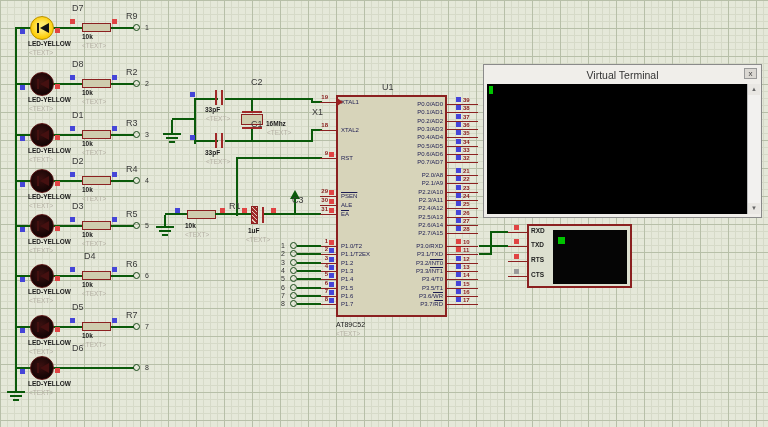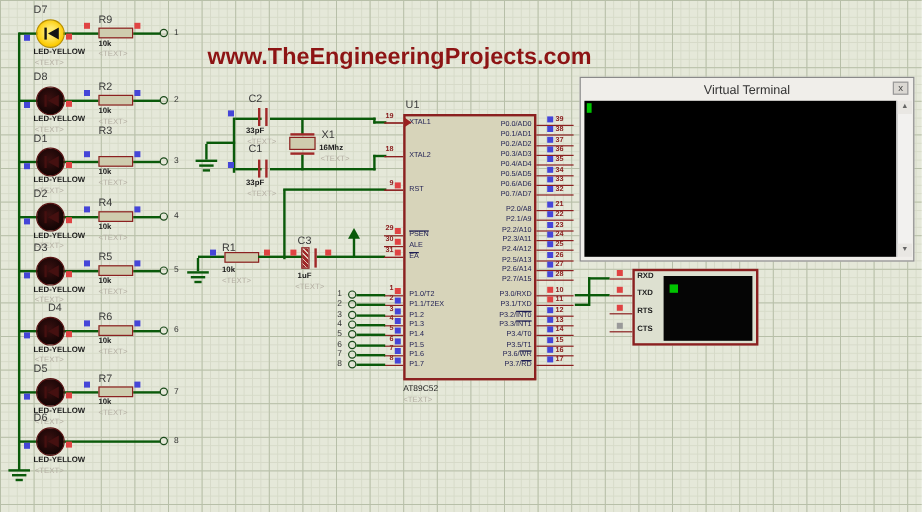--- a/index.html
+++ b/index.html
@@ -10,21 +10,21 @@
     background-image:
       linear-gradient(to right,#b7bfa8 1px,transparent 1px),
       linear-gradient(to bottom,#b7bfa8 1px,transparent 1px),
       linear-gradient(to right,#d6dac8 1px,transparent 1px),
       linear-gradient(to bottom,#d6dac8 1px,transparent 1px);
     background-size:28px 28px,28px 28px,7px 7px,7px 7px;
   }
   .wire{position:absolute;background:#0a5a0a;}
   .stub{position:absolute;background:#8b2020;}
   .sq{position:absolute;width:5px;height:5px;}
-  .ref{position:absolute;font-size:9px;color:#3a3a3a;line-height:1;white-space:nowrap;}
+  .ref{position:absolute;font-size:9px;color:#3a3a3a;line-height:1;white-space:nowrap;padding-left:44px;}
   .val{position:absolute;font-size:6.5px;font-weight:bold;color:#1a1a1a;line-height:1;white-space:nowrap;}
   .ph{position:absolute;font-size:6.5px;color:#b5b0a4;line-height:1;white-space:nowrap;}
   .pinname{position:absolute;font-size:6px;color:#1d1d52;line-height:1;white-space:nowrap;}
   .pinnum{position:absolute;font-size:6px;font-weight:bold;color:#8b2020;line-height:1;white-space:nowrap;}
   .tnode{position:absolute;width:7px;height:7px;border:1px solid #1a4a1a;border-radius:50%;box-sizing:border-box;background:transparent;}
   .tnum{position:absolute;font-size:7px;color:#333;line-height:1;}
   .bar{text-decoration:overline;}
   .resistor{position:absolute;width:29px;height:9px;box-sizing:border-box;border:1px solid #8b2020;background:#cfccae;}
   .led{position:absolute;width:24px;height:24px;border-radius:50%;box-sizing:border-box;}
   .led.off{background:radial-gradient(circle at 45% 40%,#3a1010,#120404 75%);border:1px solid #5a1515;}
@@ -49,21 +49,20 @@
   .crystalbody{position:absolute;left:241px;top:114px;width:22px;height:11px;box-sizing:border-box;border:1px solid #8b2020;background:#cfccae;}
   .hatch{position:absolute;left:251px;top:206px;width:7px;height:18px;background:repeating-linear-gradient(45deg,#a02828 0 2px,#e0c8b8 2px 3px);border:1px solid #8b2020;box-sizing:border-box;}
   .pwrarrow{position:absolute;left:290px;top:190px;width:0;height:0;border-left:5px solid transparent;border-right:5px solid transparent;border-bottom:9px solid #0a5a0a;}
   .clkarrow{position:absolute;width:0;height:0;border-top:4px solid transparent;border-bottom:4px solid transparent;border-left:6px solid #9b2020;}
 </style>
 </head>
 <body>
 
 <div id="canvas">
 
-  <div class="watermark">www.TheEngineeringProjects.com</div>
 
   <div class="wire" style="left:15px;top:27px;width:2px;height:365px;"></div>
   <div class="gbar" style="left:7px;top:391px;width:18px;"></div>
   <div class="gbar" style="left:10px;top:395px;width:12px;"></div>
   <div class="gbar" style="left:13px;top:399px;width:6px;"></div>
 
   <div class="wire" style="left:194px;top:98px;width:2px;height:46px;"></div>
   <div class="wire" style="left:172px;top:118px;width:24px;height:2px;"></div>
   <div class="wire" style="left:171px;top:120px;width:2px;height:13px;"></div>
   <div class="gbar" style="left:163px;top:133px;width:18px;"></div>
@@ -390,21 +389,21 @@
       <div class="tnode" style="left: 133px; top: 131px;"></div>
       <div class="tnum" style="left: 145px; top: 131px;">3</div>
       <div class="led off" style="left: 30px; top: 123px;">
         <div class="ledbar" style="left: 6px; top: 6px; background: rgb(69, 16, 16);"></div>
         <div class="ledtri" style="left: 9px; top: 6px; border-right: 9px solid rgb(69, 16, 16);"></div>
       </div>
       <div class="ref" style="left: 28px; top: 111px;">D1</div>
       <div class="val" style="left: 28px; top: 148px;">LED-YELLOW</div>
       <div class="ph" style="left: 29px; top: 157px;">&lt;TEXT&gt;</div>
       <div class="resistor" style="left: 82px; top: 130px;"></div>
-      <div class="ref" style="left: 82px; top: 105px;">R3</div>
+      <div class="ref" style="left: 82px; top: 119px;">R3</div>
       <div class="val" style="left: 82px; top: 141px;">10k</div>
       <div class="ph" style="left: 82px; top: 150px;">&lt;TEXT&gt;</div>
       <div class="sq" style="left: 20px; top: 136px; background: rgb(69, 69, 216);"></div>
       <div class="sq" style="left: 55px; top: 135px; background: rgb(224, 67, 67);"></div>
       <div class="sq" style="left: 70px; top: 126px; background: rgb(69, 69, 216);"></div>
       <div class="sq" style="left: 112px; top: 126px; background: rgb(69, 69, 216);"></div>
       <div class="wire" style="left: 16px; top: 180px; width: 118px; height: 2px;"></div>
       <div class="tnode" style="left: 133px; top: 177px;"></div>
       <div class="tnum" style="left: 145px; top: 177px;">4</div>
       <div class="led off" style="left: 30px; top: 169px;">

